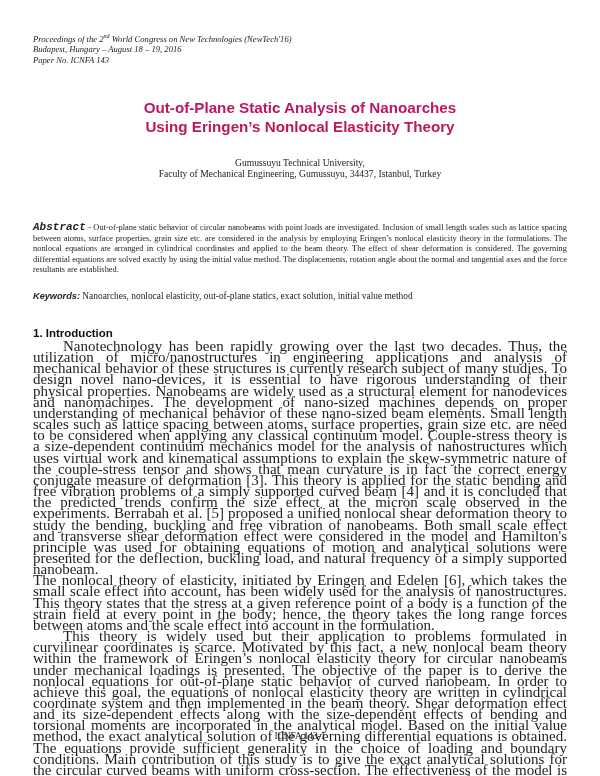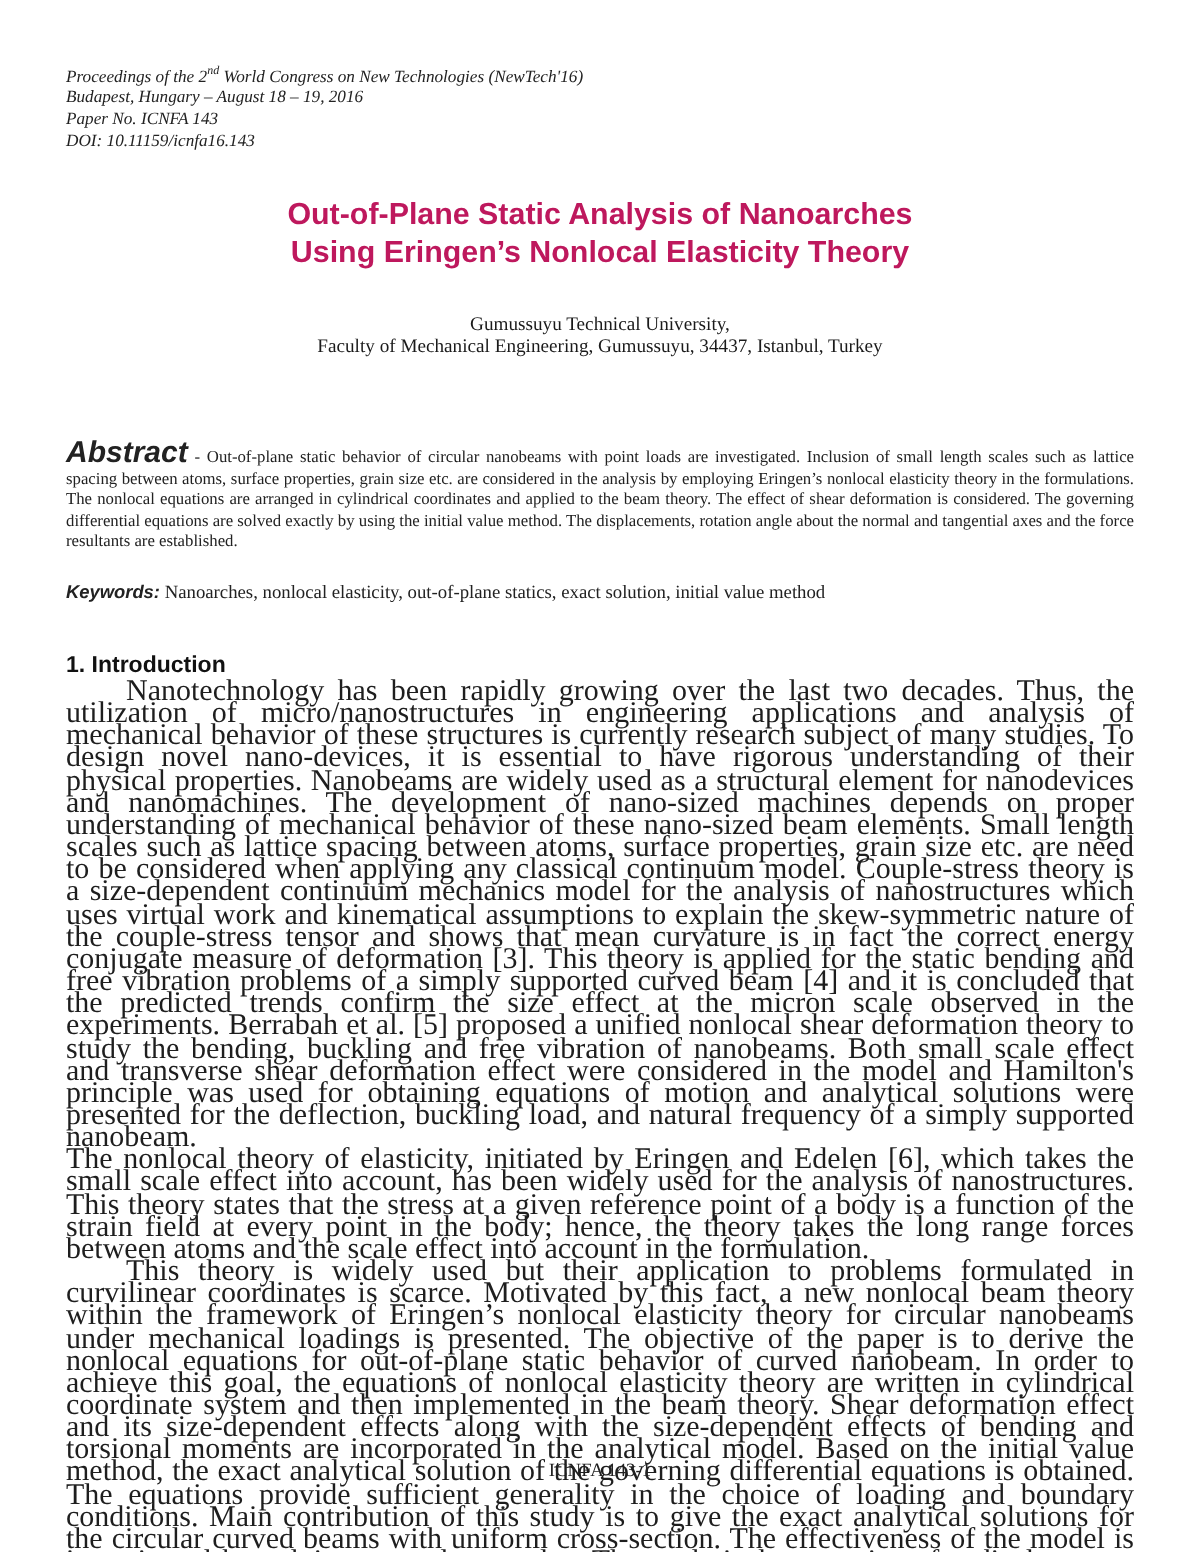--- a/index.html
+++ b/index.html
@@ -9,41 +9,40 @@
 
   .header { position: absolute; left: 33px; top: 31px; width: 400px; font-style: italic; font-size: 8.6px; line-height: 10.6px; color: #222; }
   .header div { white-space: nowrap; }
 
   .title { position: absolute; left: 0; width: 600px; top: 98px; text-align: center; font-weight: bold; font-size: 15.2px; line-height: 19px; color: #be185d; }
 
   .authors { position: absolute; left: 0; width: 600px; top: 157px; text-align: center; font-size: 9.6px; line-height: 11.4px; }
   .authors .names { font-weight: bold; font-size: 10px; }
 
   .abstract { position: absolute; left: 33px; width: 534px; top: 222px; font-size: 8.4px; line-height: 10.6px; text-align: justify; color: #222; }
-  .abstract .label { font-family: Liberation Sans, sans-serif; font-weight: bold; font-style: italic; font-size: 15px; }
+  .abstract .label { font-family: Liberation Mono, monospace; font-weight: bold; font-style: italic; font-size: 11px; }
 
   .keywords { position: absolute; left: 33px; width: 534px; top: 291px; font-size: 9.4px; line-height: 11px; color: #222; }
   .keywords .label { font-family: "Liberation Sans", "DejaVu Sans", sans-serif; font-weight: bold; font-style: italic; font-size: 9.2px; }
 
   .section-heading { position: absolute; left: 33px; top: 326px; font-weight: bold; font-size: 11.5px; line-height: 14px; color: #111; }
 
   .body-text { position: absolute; left: 33px; width: 534px; top: 341px; font-size: 15px; line-height: 11.15px; text-align: justify; color: #1e1e1e; }
   .body-text p { margin: 0; }
   .body-text p.indent { text-indent: 30px; }
 
   .footer { position: absolute; left: 0; width: 600px; top: 731px; text-align: center; font-size: 9.4px; line-height: 11px; color: #222; }
 </style>
 </head>
 <body>
 
 <div class="header serif">
   <div><span>Proceedings of the 2</span><sup style="font-size:6px;">nd</sup><span> World Congress on New Technologies (NewTech'16)</span></div>
   <div>Budapest, Hungary – August 18 – 19, 2016</div>
   <div>Paper No. ICNFA 143</div>
-  <div>DOI: 10.11159/icnfa16.143</div>
 </div>
 
 <div class="title sans">
   <div>Out-of-Plane Static Analysis of Nanoarches</div>
   <div>Using Eringen’s Nonlocal Elasticity Theory</div>
 </div>
 
 <div class="authors serif">
   <div>Gumussuyu Technical University,</div>
   <div>Faculty of Mechanical Engineering, Gumussuyu, 34437, Istanbul, Turkey</div>

